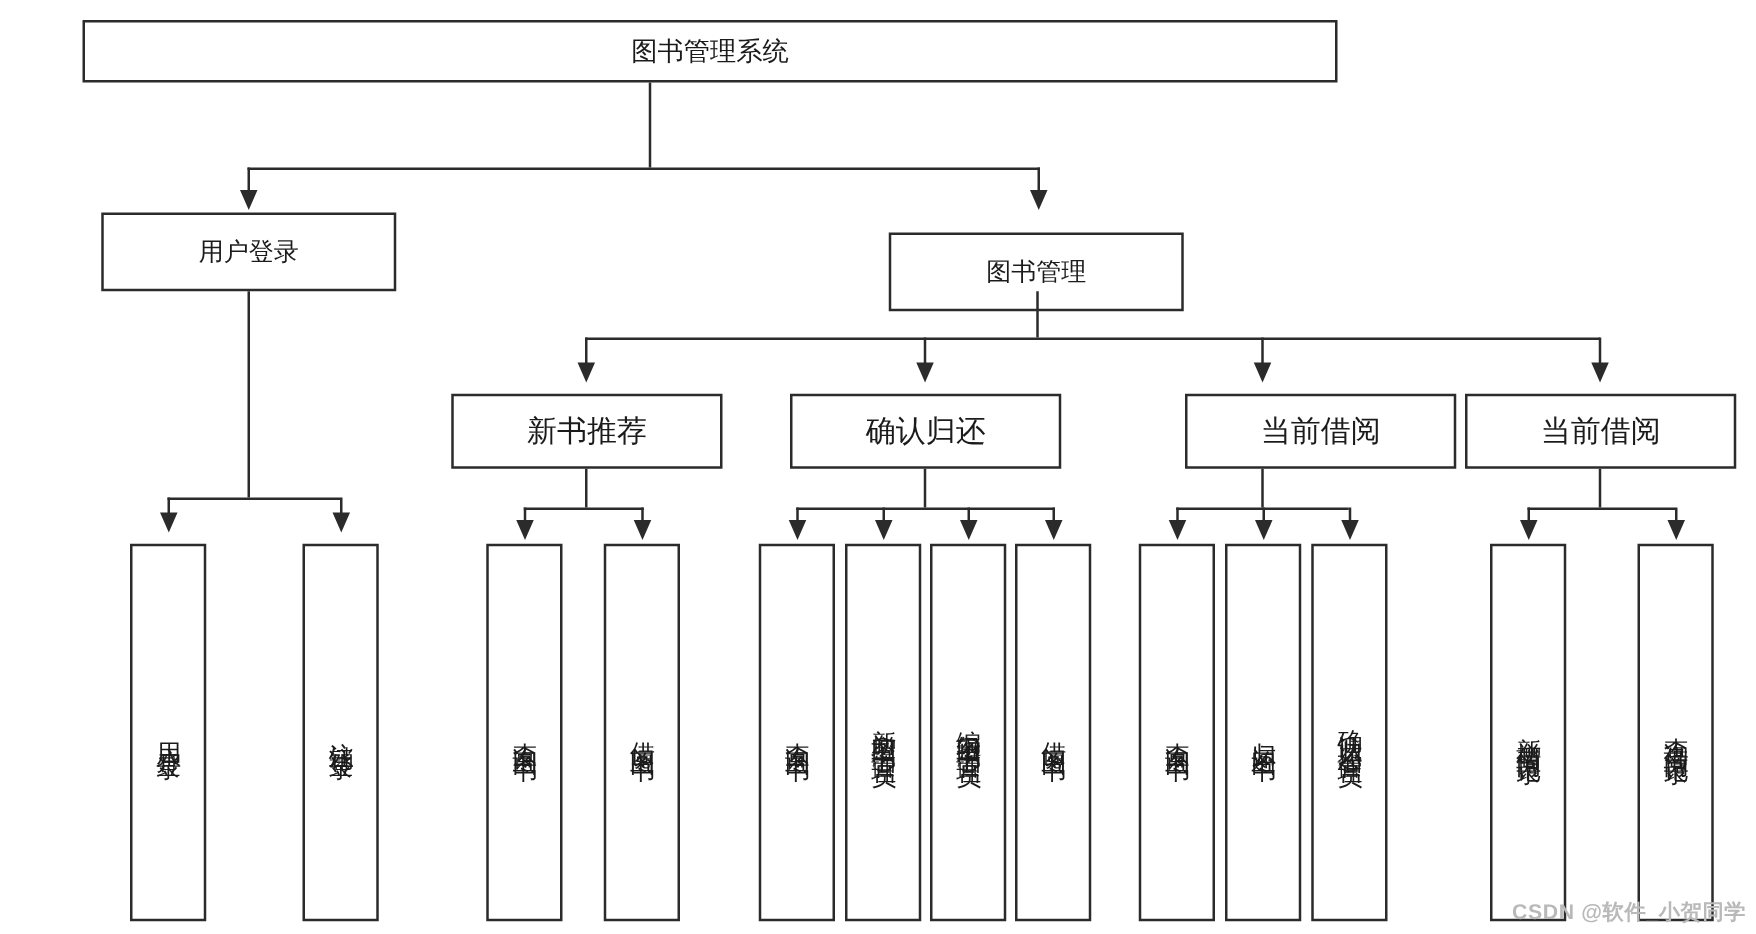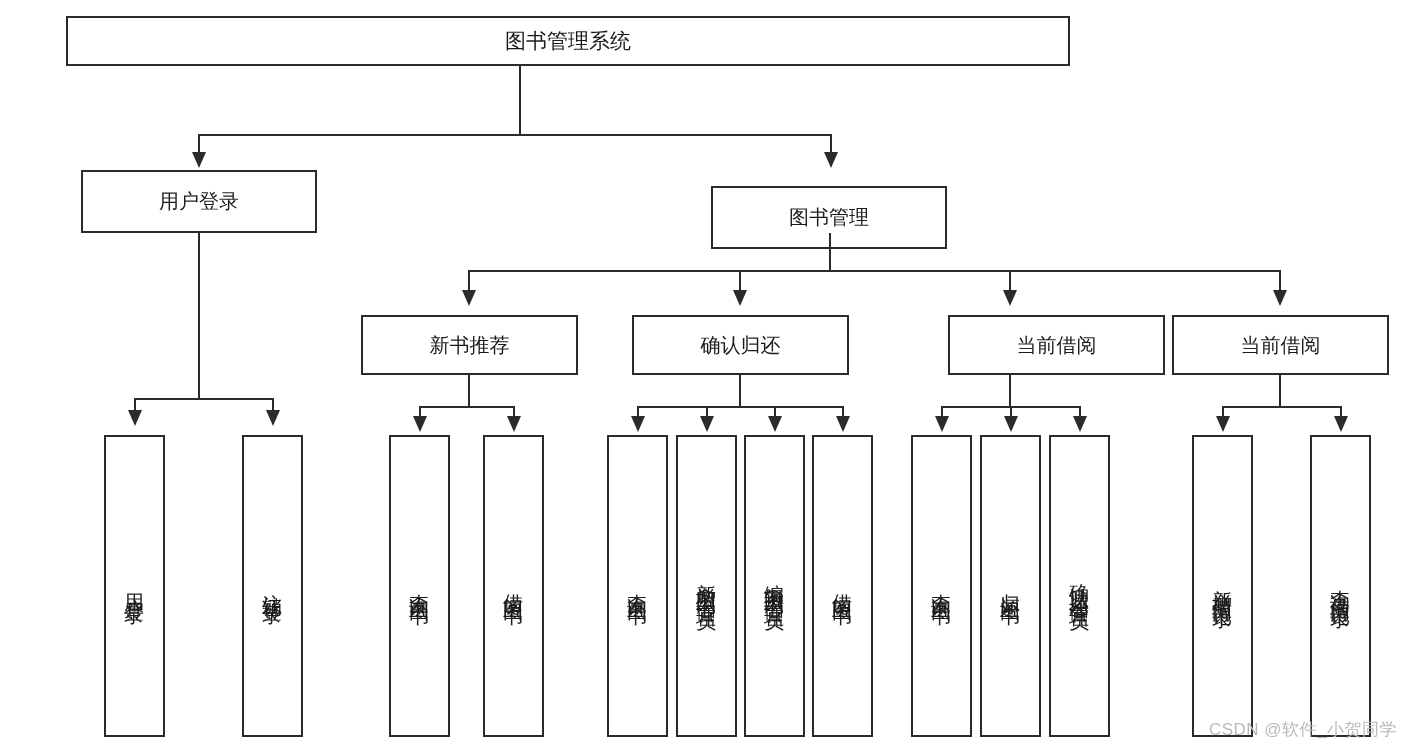--- a/index.html
+++ b/index.html
@@ -20,21 +20,21 @@
     box-sizing: border-box;
     border: 2px solid #2b2b2b;
     background: #ffffff;
     display: flex;
     align-items: center;
     justify-content: center;
     color: #1b1b1b;
   }
   .box.root { font-size: 21px; }
   .box.lvl2 { font-size: 20px; }
-  .box.lvl3 { font-size: 20px; }
+  .box.lvl3 { font-size: 24px; }
   .leaf {
     position: absolute;
     box-sizing: border-box;
     border: 2px solid #2b2b2b;
     background: #ffffff;
     color: #1b1b1b;
     font-size: 20px;
     display: flex;
     align-items: center;
     justify-content: center;
@@ -63,20 +63,21 @@
   }
   #watermark {
     position: absolute;
     right: 8px;
     bottom: 6px;
     font-size: 17px;
     color: #b9b9b9;
     letter-spacing: 0.5px;
     white-space: nowrap;
     pointer-events: none;
+    font-weight: bold;
   }
 </style>
 </head>
 <body>
 
 <div id="canvas">
 
   <div class="box root" style="left:18px; top:16px; width:1004px; height:50px;margin-left:48px;">
     <span>图书管理系统</span>
   </div>

